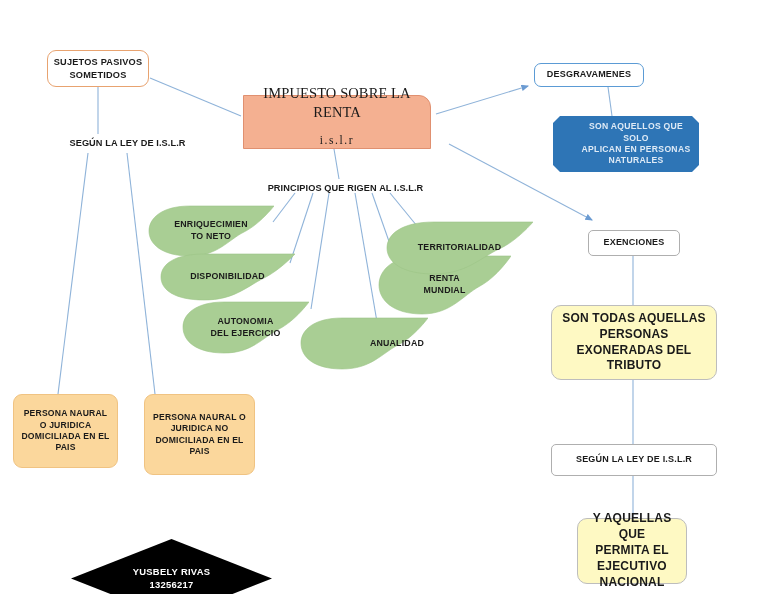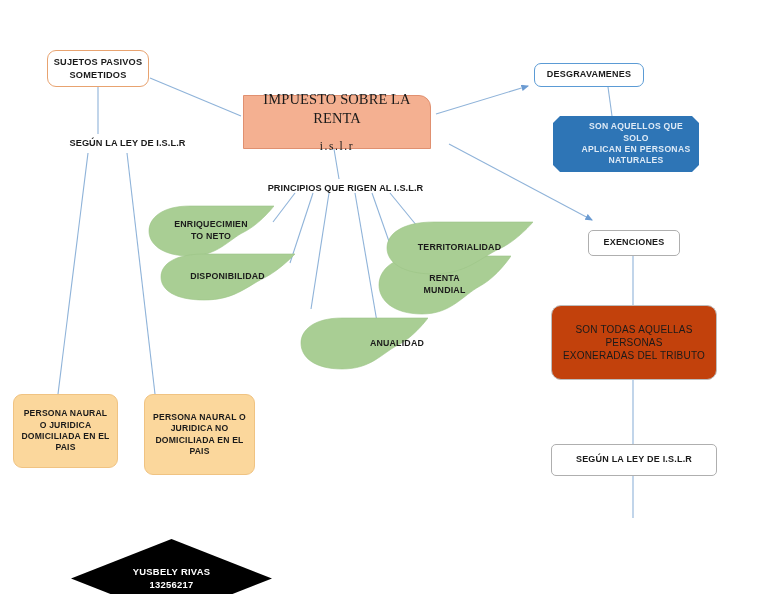--- a/index.html
+++ b/index.html
@@ -118,25 +118,25 @@
     background: #FBD79C;
     border: 1px solid #F0C382;
     border-radius: 9px;
     font-size: 8.6px;
     font-weight: bold;
     color: #1a1a1a;
   }
 
   
   .box-gray-fill {
-    background: #c2410c;
+    background: #fef9c3;
     border: 1px solid #BDBDBD;
     border-radius: 10px;
-    font-size: 10px;
-    font-weight: normal;
+    font-size: 12px;
+    font-weight: bold;
     color: #1a1a1a;
   }
 
   
   .blob {
     font-size: 8.8px;
     font-weight: bold;
     color: #1a1a1a;
     background: transparent;
   }
@@ -208,21 +208,21 @@
 
   <div class="node box-outline-orange" style="left:47px; top:14px; width:102px; height:37px;">
     <span class="txt">SUJETOS PASIVOS
 SOMETIDOS</span>
   </div>
 
   <div class="node label-text" style="left:60px; top:99px; width:135px; height:16px;">
     <span class="txt">SEGÚN LA LEY DE I.S.L.R</span>
   </div>
 
-  <div class="node box-main" style="left:243px; top:59px; width:188px; height:54px;">
+  <div class="node box-main" style="left:243px; top:59px; width:188px; height:54px;justify-content:flex-end;">
     <span class="line1">IMPUESTO SOBRE LA RENTA</span>
     <span class="line2">i.s.l.r</span>
   </div>
 
   <div class="node box-outline-blue" style="left:534px; top:27px; width:110px; height:24px;">
     <span class="txt">DESGRAVAMENES</span>
   </div>
 
   <div class="node box-octagon" style="left:553px; top:80px; width:146px; height:56px;">
     <span class="txt">SON AQUELLOS QUE SOLO
@@ -242,20 +242,27 @@
 TO NETO</span>
   </div>
 
   <div class="node blob" style="left:160px; top:216px; width:135px; height:50px;justify-content:flex-end;">
     <svg viewBox="0 0 135 50" preserveAspectRatio="none">
       <path d="M135,2 C135,2 120,18 104,26 C86,35 74,48 44,48 C15,48 1,38 1,25 C1,12 15,2 44,2 Z" fill="#A9CE94" stroke="#9CC486" stroke-width="0.6"></path>
     </svg>
     <span class="txt">DISPONIBILIDAD</span>
   </div>
 
+  <div class="node blob" style="left:182px; top:264px; width:127px; height:55px;">
+    <svg viewBox="0 0 127 55" preserveAspectRatio="none">
+      <path d="M127,2 C127,2 113,21 97,29 C80,38 70,53 42,53 C14,53 1,41 1,27 C1,14 14,2 42,2 Z" fill="#A9CE94" stroke="#9CC486" stroke-width="0.6"></path>
+    </svg>
+    <span class="txt">AUTONOMIA
+DEL EJERCICIO</span>
+  </div>
 
   <div class="node blob" style="left:300px; top:280px; width:128px; height:55px;text-align:right;">
     <svg viewBox="0 0 128 55" preserveAspectRatio="none">
       <path d="M128,2 C128,2 114,21 98,29 C81,38 71,53 42,53 C14,53 1,41 1,27 C1,14 14,2 42,2 Z" fill="#A9CE94" stroke="#9CC486" stroke-width="0.6"></path>
     </svg>
     <span class="txt">ANUALIDAD</span>
   </div>
 
   <div class="node blob" style="left:378px; top:218px; width:133px; height:62px;">
     <svg viewBox="0 0 133 62" preserveAspectRatio="none">
@@ -278,20 +285,26 @@
 
   <div class="node box-gray-fill" style="left:551px; top:269px; width:166px; height:75px;">
     <span class="txt">SON TODAS AQUELLAS PERSONAS
 EXONERADAS DEL TRIBUTO</span>
   </div>
 
   <div class="node box-outline-gray" style="left:551px; top:408px; width:166px; height:32px;">
     <span class="txt">SEGÚN LA LEY DE I.S.L.R</span>
   </div>
 
+  <div class="node box-gray-fill" style="left:577px; top:482px; width:110px; height:66px;">
+    <span class="txt">Y AQUELLAS QUE
+PERMITA EL
+EJECUTIVO
+NACIONAL</span>
+  </div>
 
   <div class="node box-orange-fill" style="left:13px; top:358px; width:105px; height:74px;">
     <span class="txt">PERSONA NAURAL
 O JURIDICA
 DOMICILIADA EN EL
 PAIS</span>
   </div>
 
   <div class="node box-orange-fill" style="left:144px; top:358px; width:111px; height:81px;">
     <span class="txt">PERSONA NAURAL O

